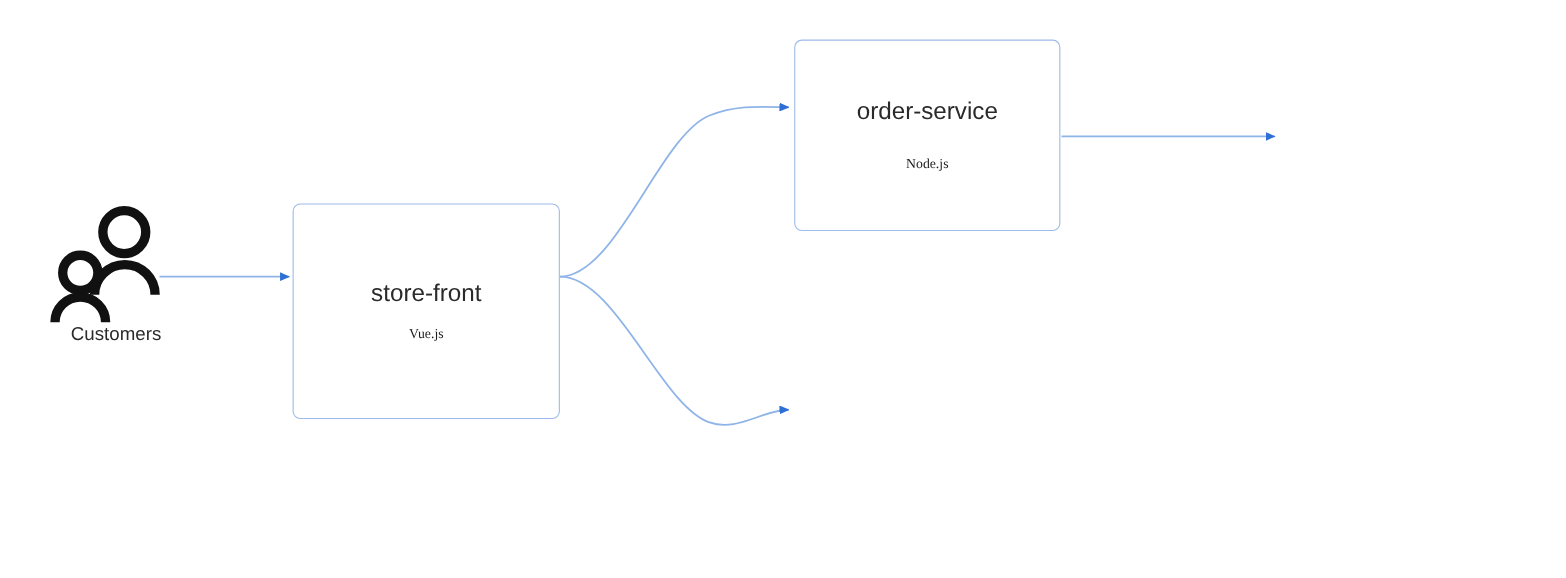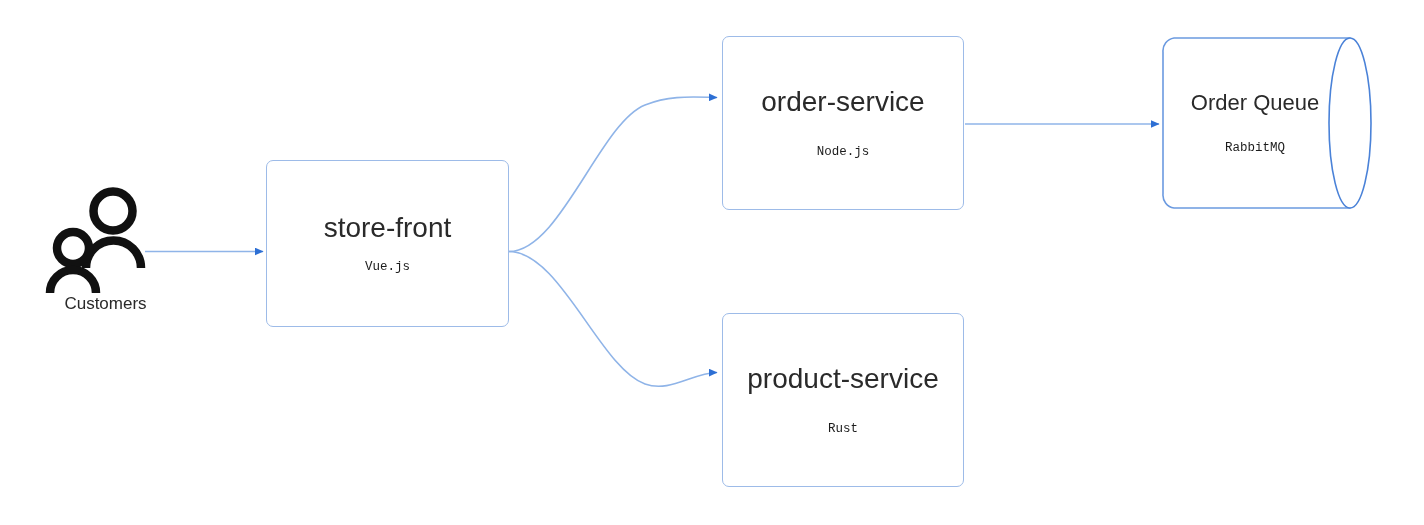--- a/index.html
+++ b/index.html
@@ -33,40 +33,40 @@
     background: #ffffff;
     border: 1.6px solid #9dbbe8;
     border-radius: 7px;
     display: flex;
     flex-direction: column;
     align-items: center;
     justify-content: center;
   }
   .node-title {
     font-family: "Liberation Sans", sans-serif;
-    font-size: 28px;
+    font-size: 22px;
     color: #2a2a2a;
     line-height: 1.1;
     text-align: center;
     white-space: nowrap;
   }
   .node-sub {
-    font-family: Liberation Mono, monospace;
+    font-family: Liberation Serif, serif;
     font-size: 12.5px;
     color: #1c1c1c;
     text-align: right;
     white-space: nowrap;
     margin-top: 28px;
   }
   
   #store-front {
     left: 266px;
-    top: 160px;
+    top: 185px;
     width: 243px;
-    height: 167px;
+    height: 196px;
   }
   #store-front .node-sub { margin-top: 16px; }
   
   #order-service {
     left: 722px;
     top: 36px;
     width: 242px;
     height: 174px;
   }
   
@@ -171,31 +171,15 @@
   <div id="store-front" class="node-box">
     <div class="node-title">store-front</div>
     <div class="node-sub">Vue.js</div>
   </div>
 
   <div id="order-service" class="node-box">
     <div class="node-title">order-service</div>
     <div class="node-sub">Node.js</div>
   </div>
 
-  <div id="product-service" class="node-box">
-    <div class="node-title">product-service</div>
-    <div class="node-sub">Rust</div>
-  </div>
 
-  <div id="order-queue">
-    <svg width="215" height="182" viewBox="0 0 215 182">
-
-      <path d="M190,6 L14,6 A13,13 0 0 0 3,20 L3,162 A13,13 0 0 0 14,176 L190,176" fill="#ffffff" stroke="#6b9ae0" stroke-width="1.6" stroke-linecap="round"></path>
-
-      <ellipse cx="190" cy="91" rx="21" ry="85" fill="#ffffff" stroke="#4a82d8" stroke-width="1.6"></ellipse>
-    </svg>
-    <div class="queue-labels">
-      <div class="node-title">Order Queue</div>
-      <div class="node-sub">RabbitMQ</div>
-    </div>
-  </div>
 
 </div>
 
 </body></html>

